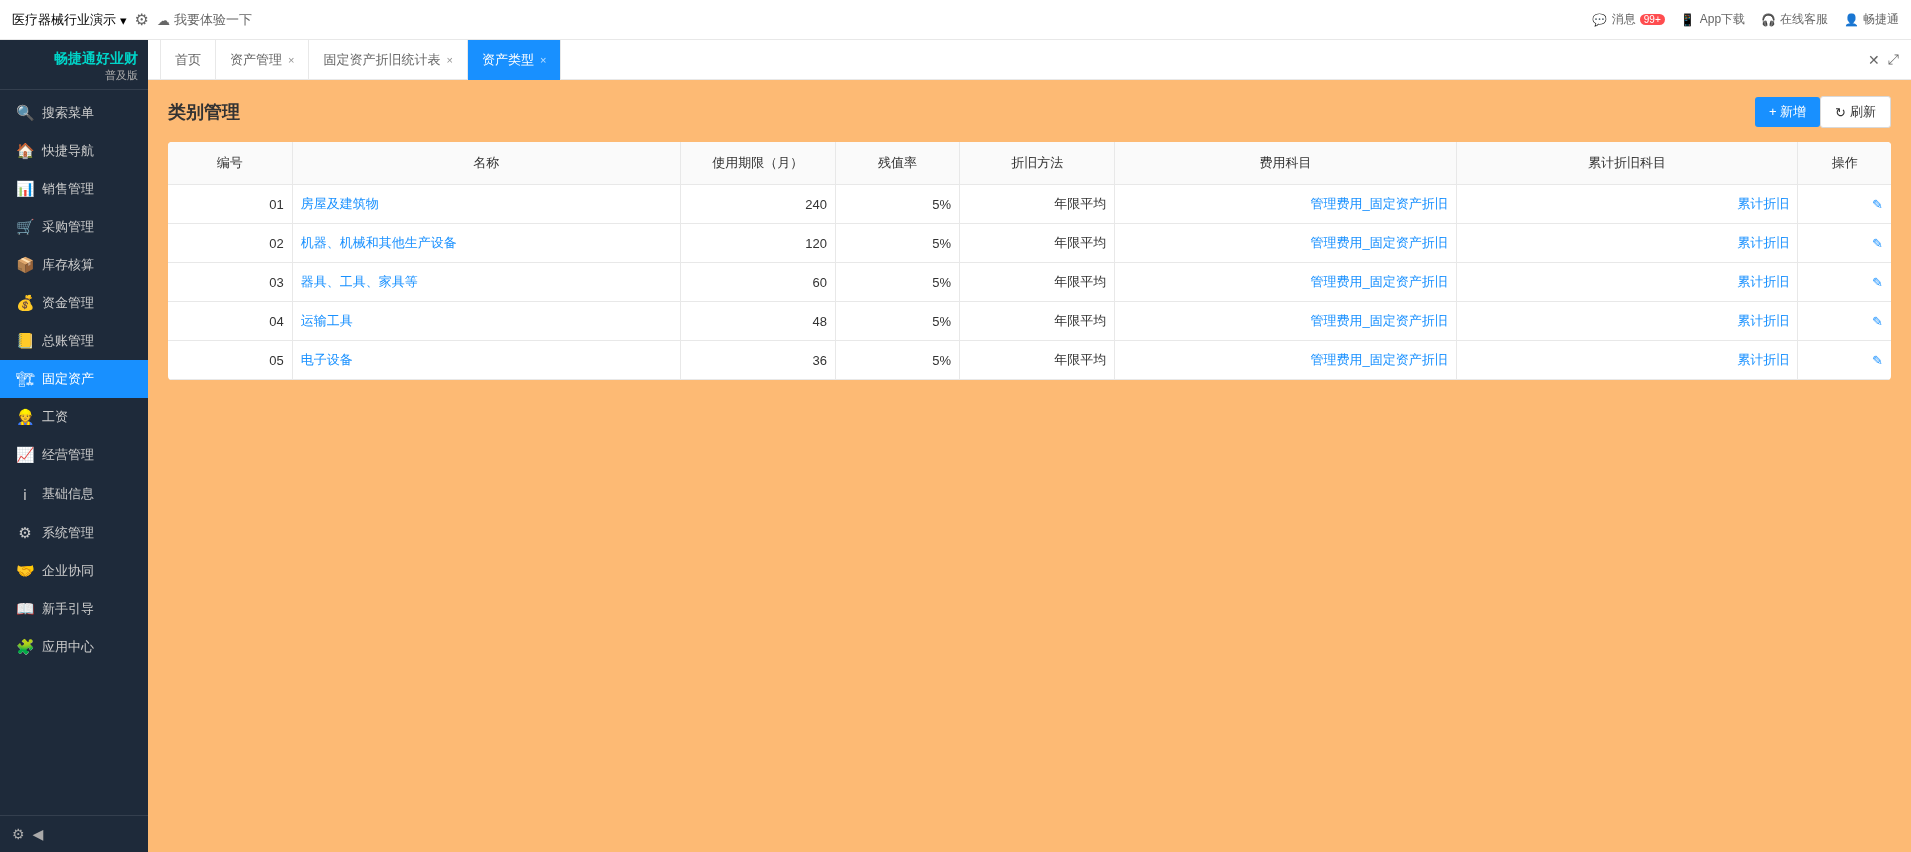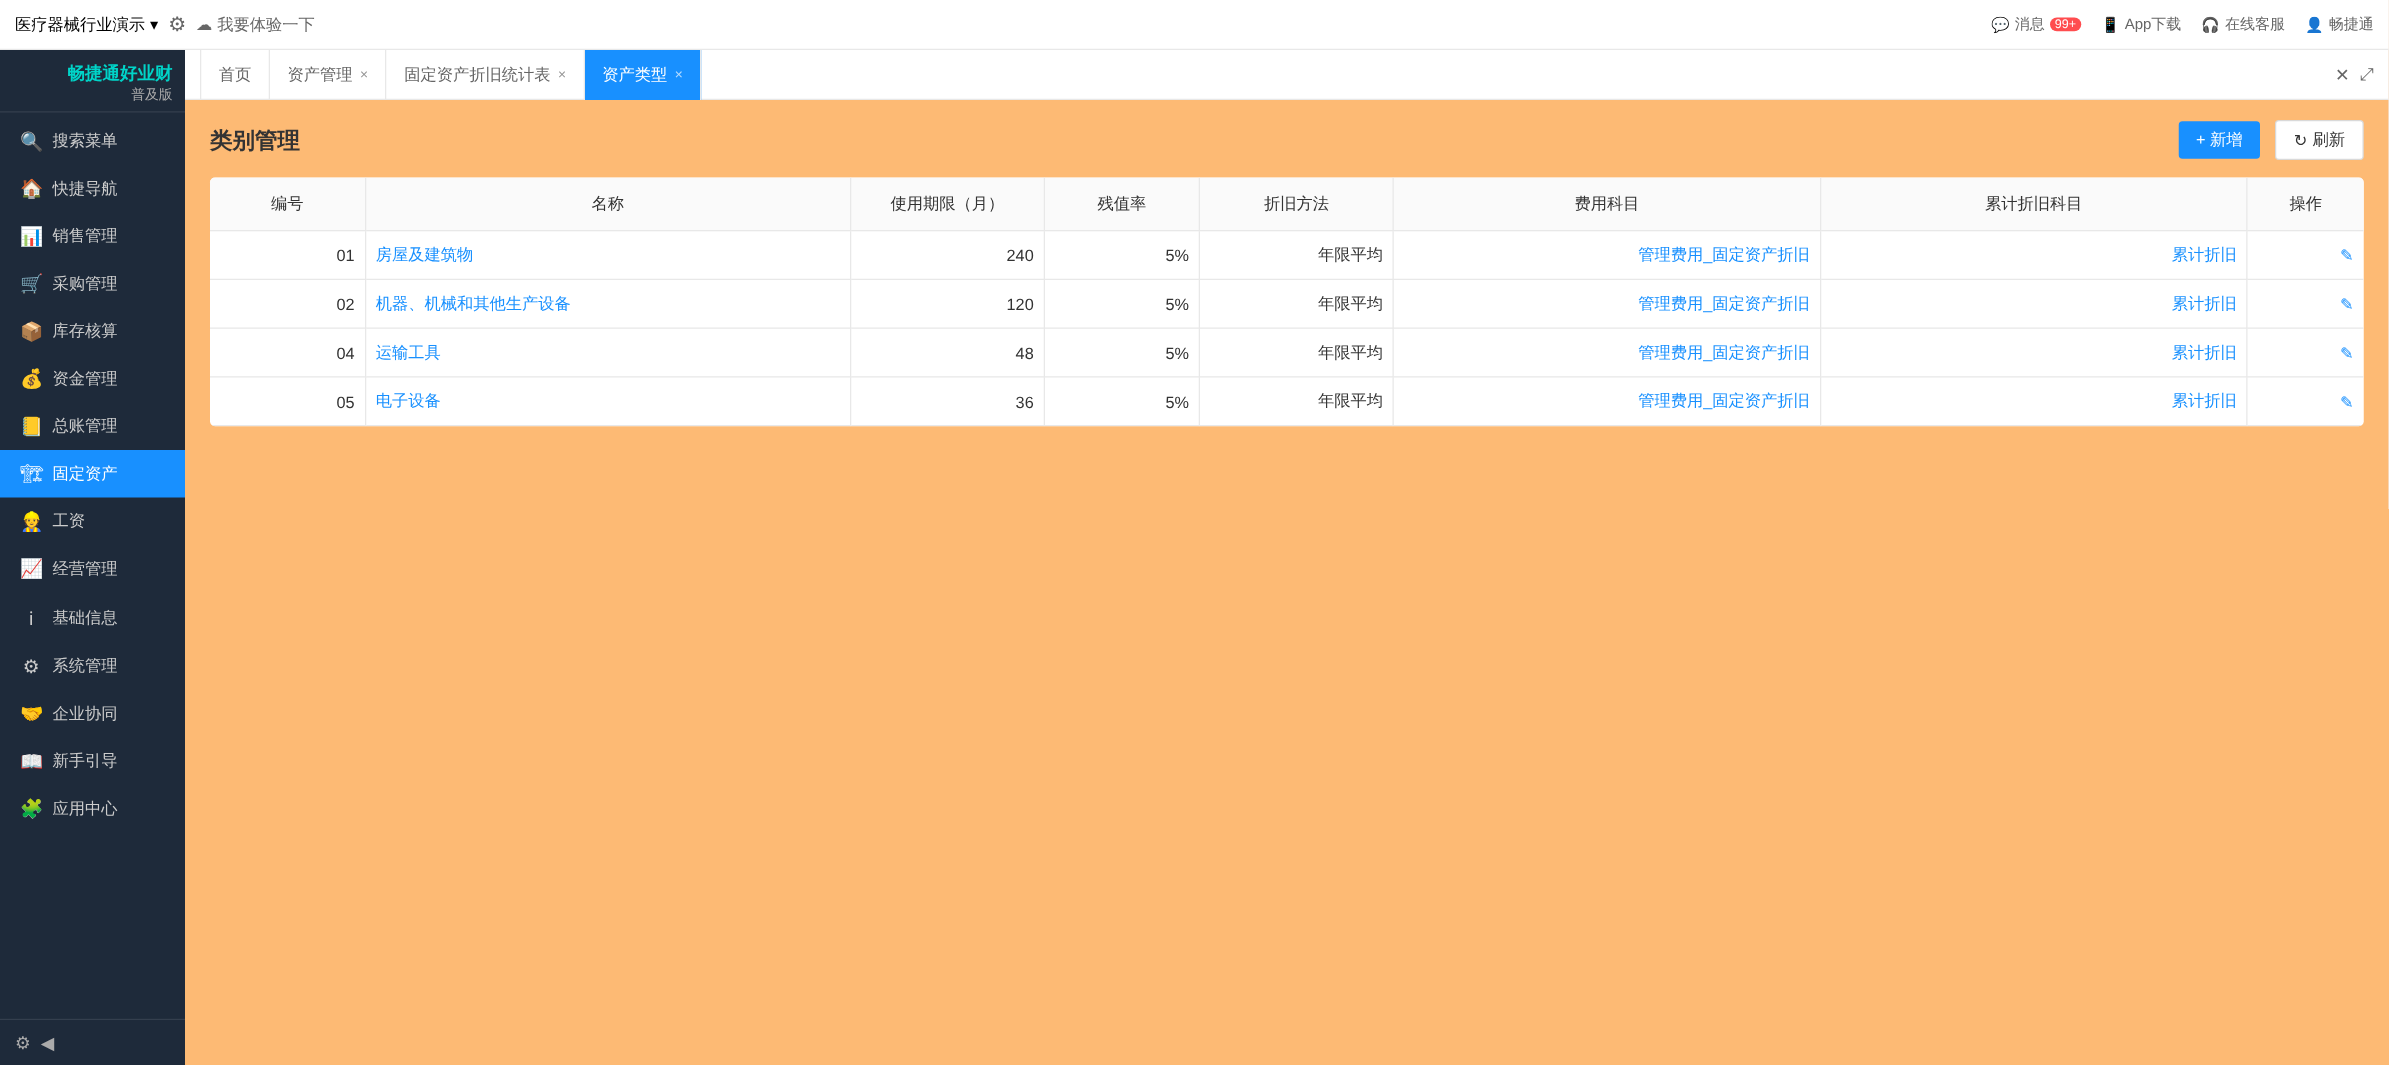--- a/index.html
+++ b/index.html
@@ -4,21 +4,21 @@
   <style>
     * { margin: 0; padding: 0; box-sizing: border-box; }
     body { font-family: 'Microsoft YaHei', Arial, sans-serif; font-size: 13px; background: #f0f2f5; display: flex; flex-direction: column; height: 852px; overflow: hidden; }
 
     
     .topbar {
       display: flex; align-items: center; background: #fff; height: 40px;
       padding: 0 12px; border-bottom: 1px solid #e8e8e8; justify-content: space-between;
       flex-shrink: 0;
     }
-    .topbar-left { display: flex; align-items: center; gap: 8px; }
+    .topbar-left { display: flex; align-items: flex-end; gap: 8px; }
     .topbar-dropdown { display: flex; align-items: center; gap: 4px; cursor: pointer; }
     .topbar-settings { color: #666; cursor: pointer; font-size: 16px; }
     .topbar-trial { display: flex; align-items: center; gap: 4px; color: #666; cursor: pointer; }
     .topbar-right { display: flex; align-items: center; gap: 16px; }
     .topbar-right-item { display: flex; align-items: center; gap: 4px; color: #666; cursor: pointer; font-size: 12px; }
     .badge { background: #ff4d4f; color: #fff; border-radius: 10px; font-size: 10px; padding: 0 4px; min-width: 18px; text-align: left; }
 
     
     .main-layout { display: flex; flex: 1; overflow: hidden; }
 
@@ -66,21 +66,21 @@
     .tab-action-btn { color: #666; cursor: pointer; font-size: 14px; }
 
     
     .page-content { flex: 1; padding: 16px 20px; overflow-y: auto; background: #fdba74; }
 
     
     .page-header {
       display: flex; align-items: center; justify-content: space-between; margin-bottom: 14px;
     }
     .page-title { font-size: 18px; font-weight: bold; color: #333; }
-    .page-actions { display: flex; align-items: center; gap: 12px; }
+    .page-actions { display: flex; align-items: center; gap: 0; }
     .btn-primary {
       background: #1890ff; color: #fff; border: none; padding: 6px 14px;
       border-radius: 3px; cursor: pointer; font-size: 13px; display: flex; align-items: center; gap: 4px;
     }
     .btn-default {
       background: #fff; color: #333; border: 1px solid #d9d9d9; padding: 6px 14px;
       border-radius: 3px; cursor: pointer; font-size: 13px; display: flex; align-items: center; gap: 4px;
     }
 
     
@@ -290,20 +290,30 @@
     <td>02</td>
     <td>机器、机械和其他生产设备</td>
     <td>120</td>
     <td>5%</td>
     <td>年限平均</td>
     <td class="expense-subject">管理费用_固定资产折旧</td>
     <td class="accum-subject">累计折旧</td>
     <td><span class="edit-icon">✎</span></td>
   </tr>
               <tr>
+    <td>03</td>
+    <td>器具、工具、家具等</td>
+    <td>60</td>
+    <td>5%</td>
+    <td>年限平均</td>
+    <td class="expense-subject">管理费用_固定资产折旧</td>
+    <td class="accum-subject">累计折旧</td>
+    <td><span class="edit-icon">✎</span></td>
+  </tr>
+              <tr>
     <td>04</td>
     <td>运输工具</td>
     <td>48</td>
     <td>5%</td>
     <td>年限平均</td>
     <td class="expense-subject">管理费用_固定资产折旧</td>
     <td class="accum-subject">累计折旧</td>
     <td><span class="edit-icon">✎</span></td>
   </tr>
               <tr>

